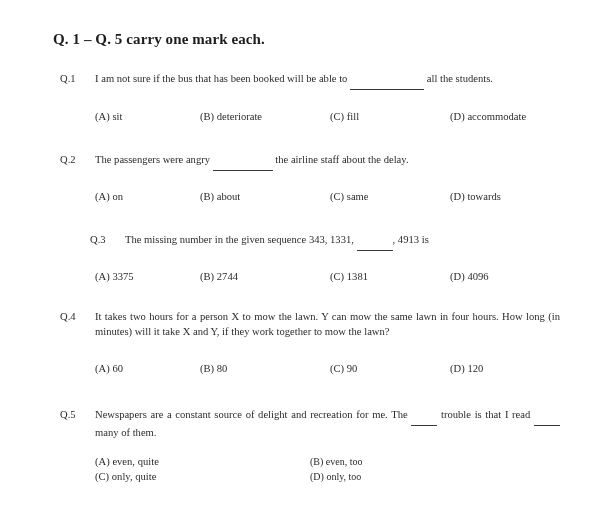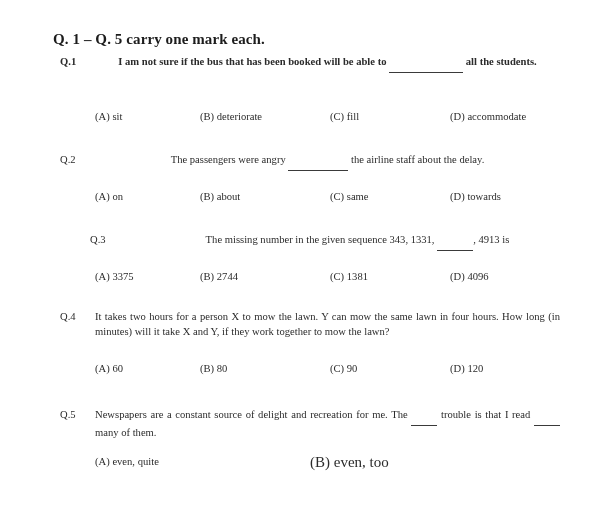--- a/index.html
+++ b/index.html
@@ -55,21 +55,21 @@
   .q-text {
     flex: 1 1 auto;
     font-size: 10.6px;
     line-height: 14.6px;
     color: #2b2b2b;
     text-align: justify;
     text-justify: inter-word;
   }
 
   .q-text.nojust {
-    text-align: center;
+    text-align: left;
   }
 
   
   .options {
     position: absolute;
     left: 95px;
     width: 480px;
     height: 14px;
   }
 
@@ -91,37 +91,37 @@
   .options-grid {
     position: absolute;
     left: 95px;
     width: 400px;
   }
   .grid-row {
     position: relative;
     height: 14.5px;
   }
   .grid-col-left { position: absolute; left: 0px; top: 0; font-size: 10.6px; line-height: 14.5px; white-space: nowrap; }
-  .grid-col-right { position: absolute; left: 215px; top: 0; font-size: 15px; line-height: 14.5px; white-space: nowrap; }
+  .grid-col-right { position: absolute; left: 215px; top: 0; font-size: 10px; line-height: 14.5px; white-space: nowrap; }
 
   .blank {
     text-decoration: none;
     border-bottom: 1px solid #3a3a3a;
     display: inline-block;
     vertical-align: -2px;
   }
 </style>
 </head>
 <body>
 
 <div class="page">
 
   <div class="section-header">Q. 1 – Q. 5 carry one mark each.</div>
 
-  <div class="question-block" style="top:55px;font-weight:bold;">
+  <div class="question-block" style="top:72px;">
     <div class="q-row">
       <div class="q-label">Q.1</div>
       <div class="q-text nojust">
         <span>I am not sure if the bus that has been booked will be able to</span>
         <span class="blank" style="width:74px;">&nbsp;</span>
         <span>all the students.</span>
       </div>
     </div>
   </div>
   <div class="options" style="top:110px;">
@@ -241,15 +241,25 @@
     <div class="grid-row">
       <div class="grid-col-left">
         <span>(A)</span>
         <span>even, quite</span>
       </div>
       <div class="grid-col-right">
         <span>(B)</span>
         <span>even, too</span>
       </div>
     </div>
+    <div class="grid-row">
+      <div class="grid-col-left">
+        <span>(C)</span>
+        <span>only, quite</span>
+      </div>
+      <div class="grid-col-right">
+        <span>(D)</span>
+        <span>only, too</span>
+      </div>
+    </div>
   </div>
 
 </div>
 
 </body></html>

